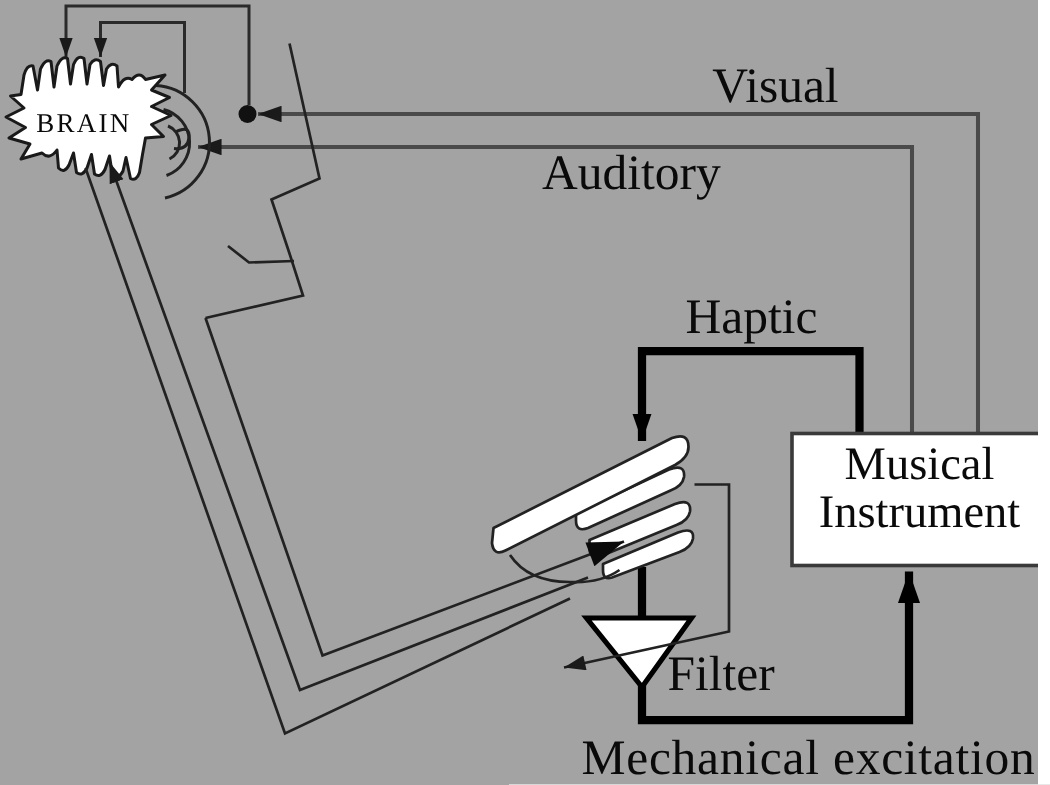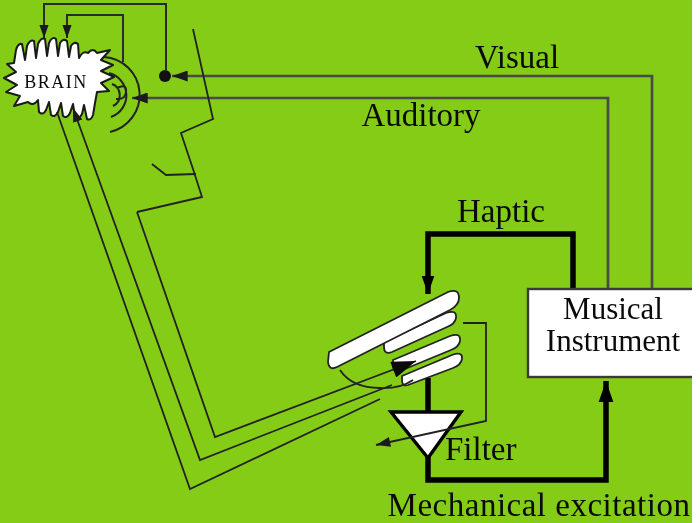--- a/index.html
+++ b/index.html
@@ -1,16 +1,16 @@
 <!DOCTYPE html>
 <html><head>
 <meta charset="utf-8">
 <style>
   html,body{margin:0;padding:0;background:#fff;}
-  #stage{position:relative;width:692px;height:523px;background:#84cc16;overflow:hidden;}
+  #stage{position:relative;width:692px;height:523px;background:#a3a3a3;overflow:hidden;}
   svg{display:block;}
   text{font-family:"Liberation Serif","DejaVu Serif",serif;fill:#0a0a0a;}
   .lbl{font-size:33px;}
   .boxlbl{font-size:31px;}
   .brainlbl{font-size:18px;letter-spacing:1.5px;}
   .mech{font-size:33px;letter-spacing:0.5px;}
 </style>
 </head>
 <body>
 

